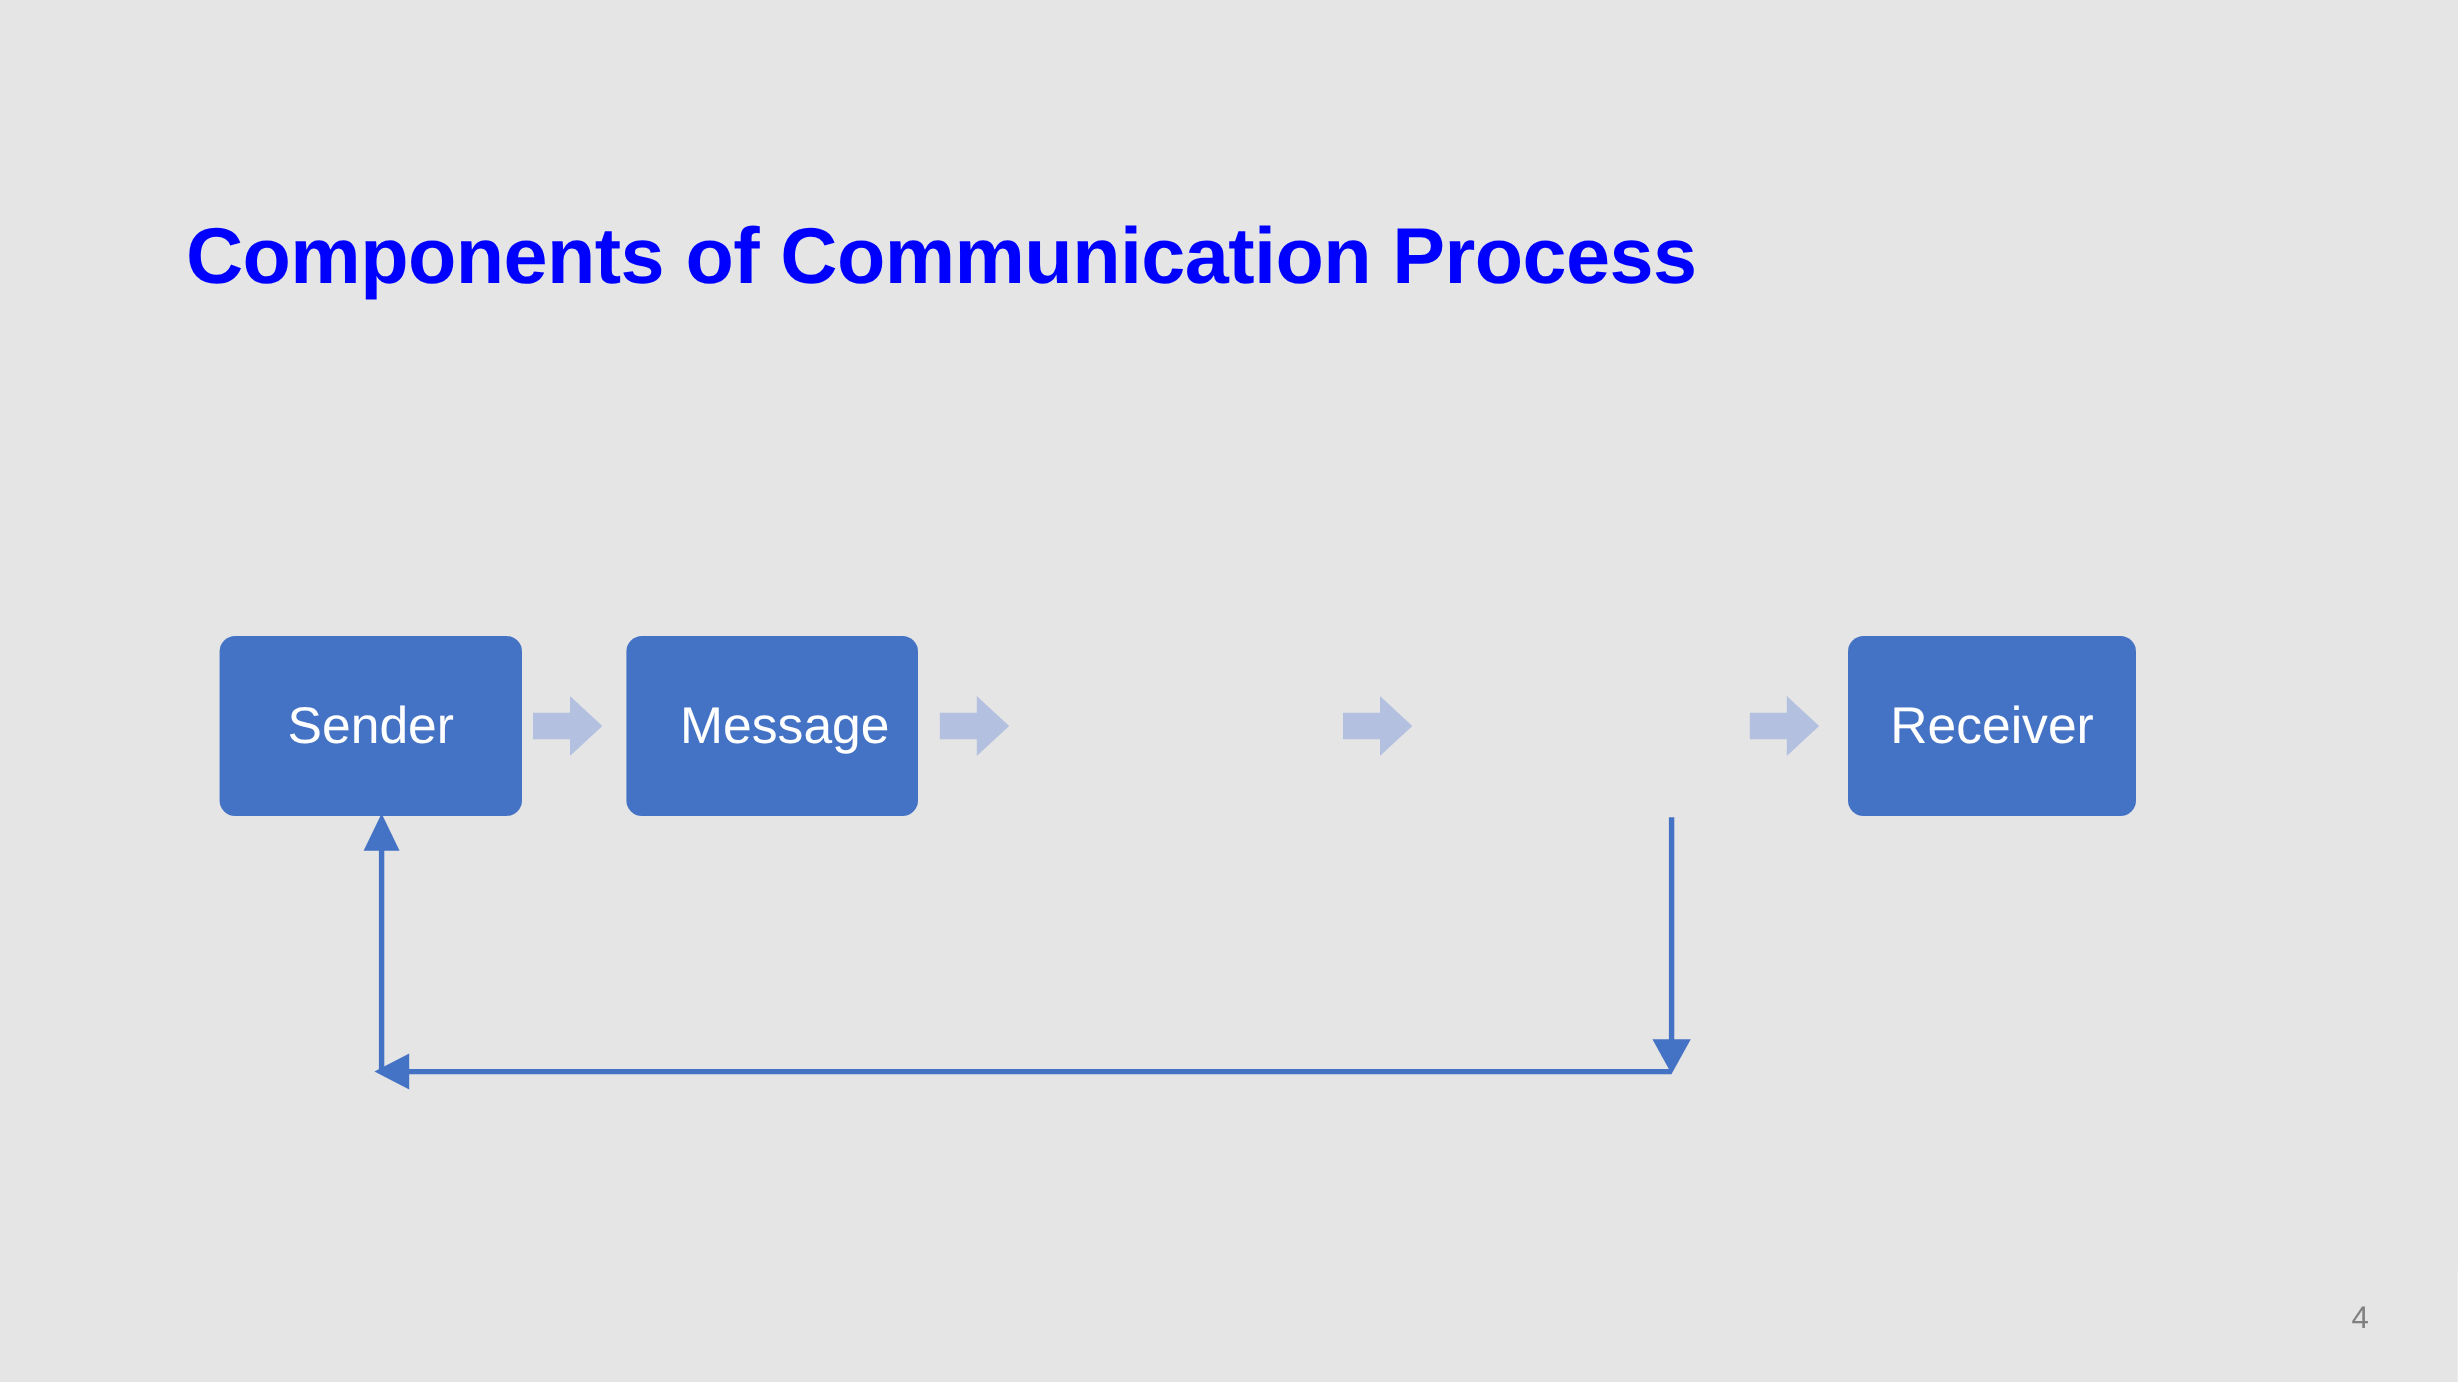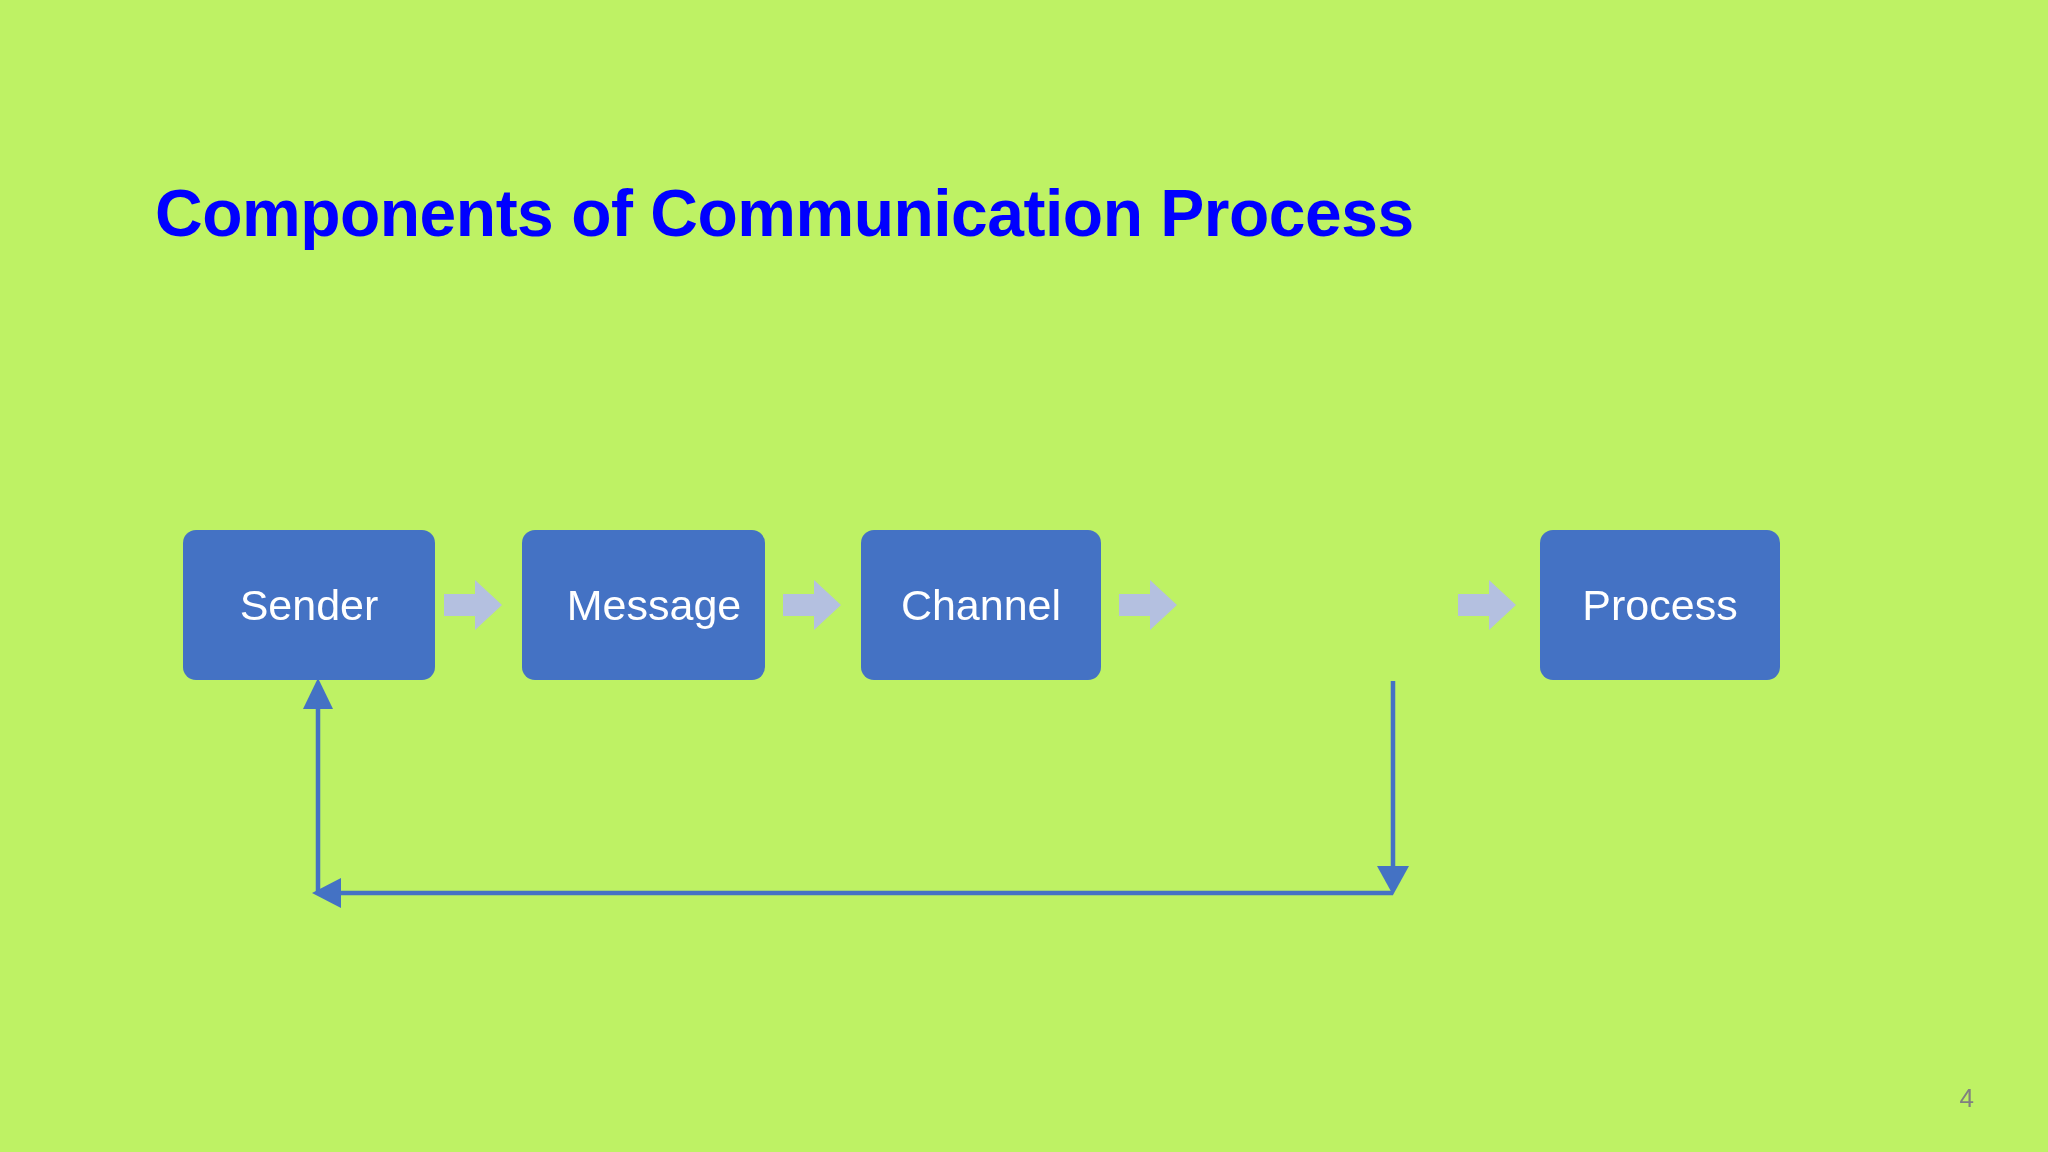--- a/index.html
+++ b/index.html
@@ -10,21 +10,21 @@
     width: 2048px;
     height: 1152px;
     background: #ffffff;
     font-family: "Liberation Sans", sans-serif;
     overflow: hidden;
   }
   #slide {
     position: relative;
     width: 2048px;
     height: 1152px;
-    background: #bef264;
+    background: #e5e5e5;
   }
 
   
   #slide-title {
     position: absolute;
     left: 155px;
     top: 178px;
     width: 1700px;
     font-size: 66px;
     font-weight: bold;
@@ -131,27 +131,24 @@
     </svg>
 
     <div class="proc-box" id="box-0">
       <span class="proc-box-label">Sender</span>
     </div>
 
     <div class="proc-box" id="box-1">
       <span class="proc-box-label">Message</span>
     </div>
 
-    <div class="proc-box" id="box-2">
-      <span class="proc-box-label">Channel</span>
-    </div>
 
 
     <div class="proc-box" id="box-4">
-      <span class="proc-box-label">Process</span>
+      <span class="proc-box-label">Receiver</span>
     </div>
 
     <svg class="chevron" id="chev-0" viewBox="0 0 58 54" xmlns="http://www.w3.org/2000/svg">
       <polygon points="0,16 31,16 31,2 58,27 31,52 31,38 0,38" fill="#B4C0E0"></polygon>
     </svg>
 
     <svg class="chevron" id="chev-1" viewBox="0 0 58 54" xmlns="http://www.w3.org/2000/svg">
       <polygon points="0,16 31,16 31,2 58,27 31,52 31,38 0,38" fill="#B4C0E0"></polygon>
     </svg>
 

